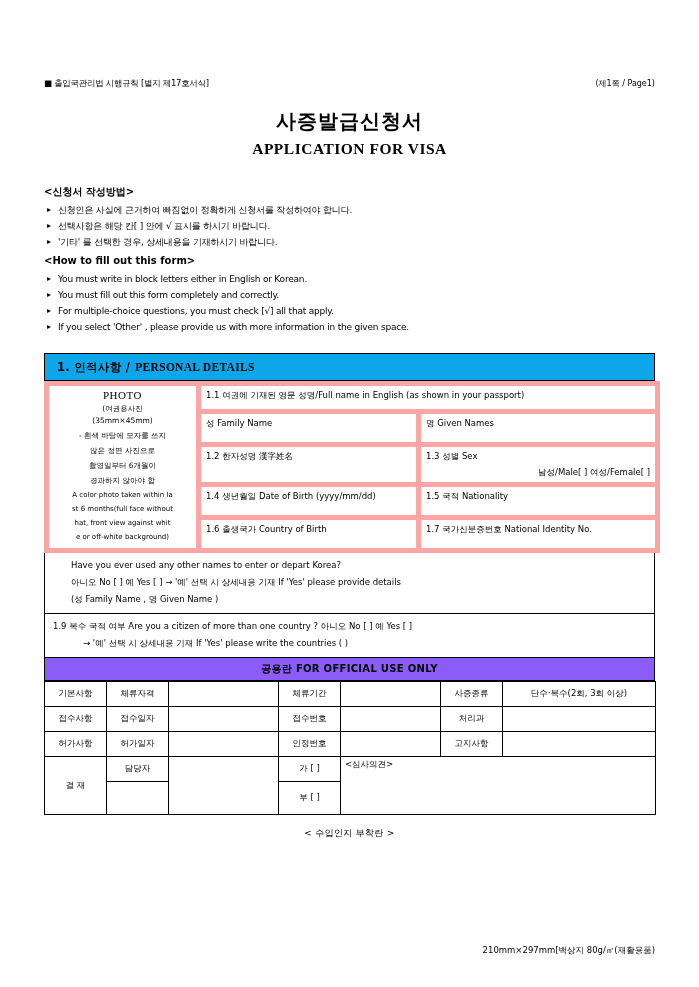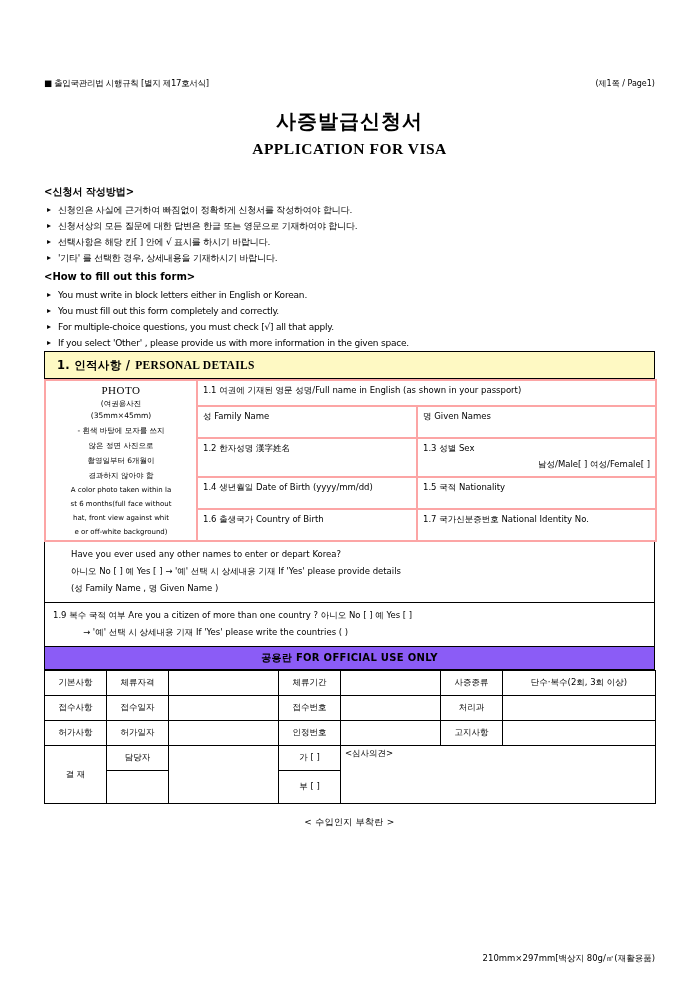--- a/index.html
+++ b/index.html
@@ -35,35 +35,36 @@
   
   .instr{margin-top:26px;font-size:9px;line-height:16px;}
   .instr .head{font-weight:bold;font-size:10px;margin-bottom:2px;}
   .instr .head.en{margin-top:3px;}
   .instr .li{padding-left:14px;position:relative;letter-spacing:-0.2px;}
   .instr .li:before{
     content:"\25B8";position:absolute;left:3px;top:0;font-size:8px;
   }
   
   .sect-bar{
+    margin-top:18px;
     border:1px solid #000;
-    background:#fef9c3;
+    background:#0ea5e9;
     height:26px;display:flex;align-items:center;
     padding-left:12px;font-size:11.5px;font-weight:bold;
     letter-spacing:0.3px;
   }
   .sect-bar .en{font-family:"Liberation Serif",serif;}
   
   table.frm{
     border-collapse:collapse;width:100%;
     font-size:8.5px;
     table-layout:fixed;
   }
   table.frm td{
-    border:2px solid #fca5a5;
+    border:5px solid #fca5a5;
     padding:3px 5px;
     vertical-align:top;
     line-height:13px;
   }
   .photo-cell{
     width:152px;text-align:center;vertical-align:top;
     padding:6px 4px 4px 4px;
   }
   .photo-cell .t1{font-family:"Liberation Serif",serif;font-size:11px;letter-spacing:0.5px;}
   .photo-cell .t2{font-size:7.5px;line-height:11px;margin-top:1px;}
@@ -87,40 +88,39 @@
   }
   table.off{
     border-collapse:collapse;width:100%;font-size:8.5px;table-layout:fixed;
   }
   table.off td{border:1px solid #000;height:20px;padding:2px 4px;vertical-align:middle;}
   table.off td.lbl{text-align:center;margin-top:48px;}
   .footer-note{
     text-align:center;font-size:9px;margin-top:12px;letter-spacing:0.3px;
   }
   .bottom-right{
-    position:absolute;right:44px;bottom:22px;font-size:8.5px;
+    position:absolute;right:44px;bottom:30px;font-size:8.5px;
   }
 </style>
 </head>
 <body>
 
 <div class="page">
 
   <div class="hdr-row">
     <div class="hdr-left">■ 출입국관리법 시행규칙 [별지 제17호서식]</div>
     <div class="hdr-right">(제1쪽 / Page1)</div>
   </div>
 
   <div class="title-ko">사증발급신청서</div>
   <div class="title-en">APPLICATION  FOR  VISA</div>
 
   <div class="instr">
     <div class="head">&lt;신청서 작성방법&gt;</div>
     <div class="li">신청인은 사실에 근거하여 빠짐없이 정확하게 신청서를 작성하여야 합니다.</div>
-    <div class="li">신청서상의 모든 질문에 대한 답변은 한글 또는 영문으로 기재하여야 합니다.</div>
     <div class="li">선택사항은 해당 칸[  ] 안에 √ 표시를 하시기 바랍니다.</div>
     <div class="li">'기타' 를 선택한 경우, 상세내용을 기재하시기 바랍니다.</div>
     <div class="head en">&lt;How to fill out this form&gt;</div>
     <div class="li">You must write in block letters either in English or Korean.</div>
     <div class="li">You must fill out this form completely and correctly.</div>
     <div class="li">For multiple-choice questions, you must check [√] all that apply.</div>
     <div class="li">If you select 'Other' , please provide us with more information in the given space.</div>
   </div>
 
   <div class="sect-bar">

